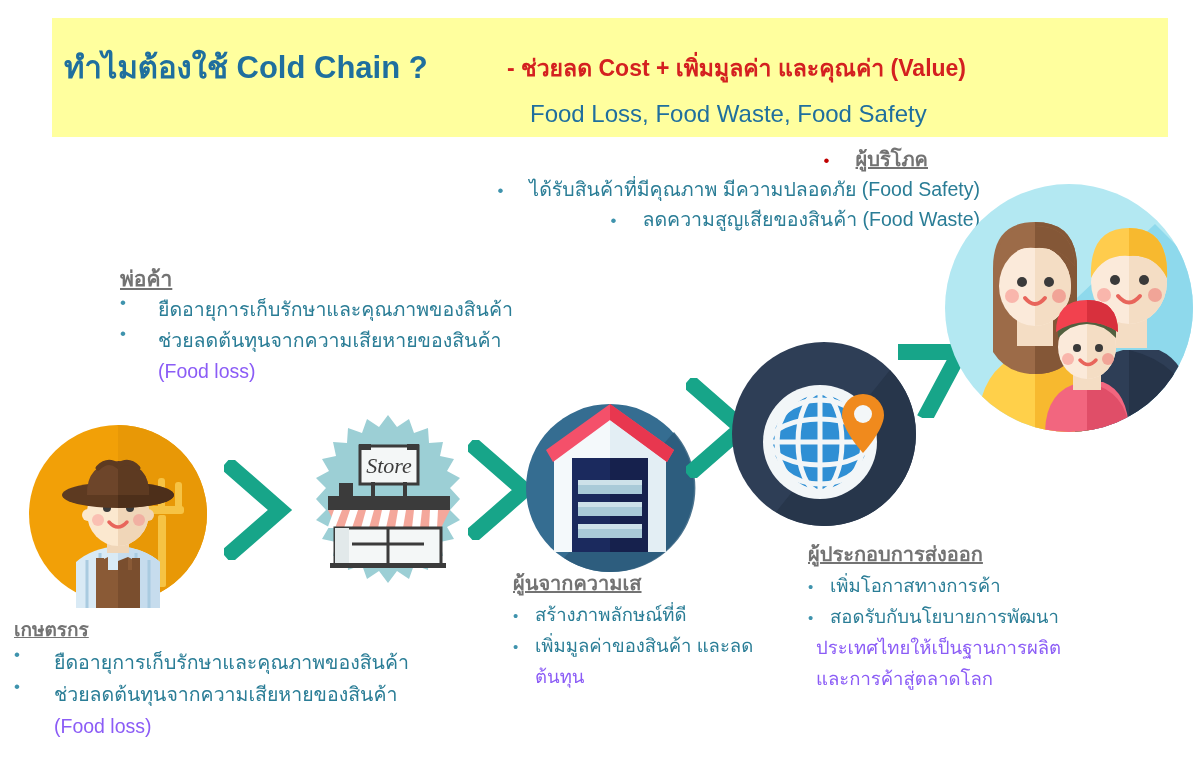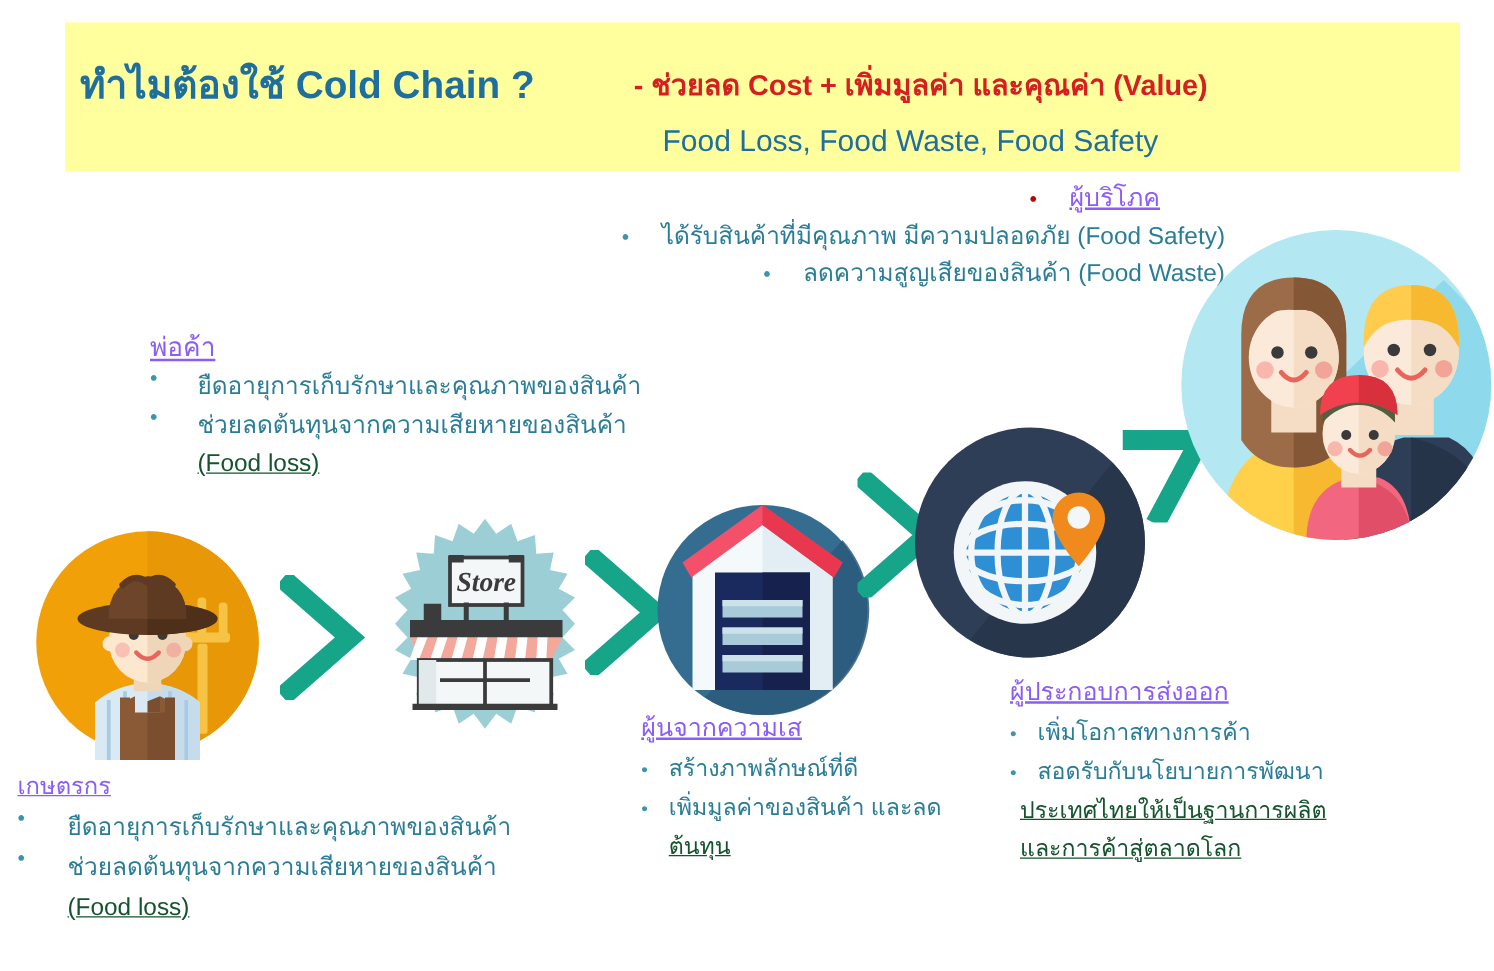--- a/index.html
+++ b/index.html
@@ -55,42 +55,41 @@
     font-size: 24px;
     color: #1f6f9e;
     white-space: nowrap;
   }
 
   
   .block {
     position: absolute;
   }
   .block-heading {
-    color: #8b5cf6;
-    font-weight: normal;
+    color: #737373;
+    font-weight: bold;
     text-decoration: underline;
     white-space: nowrap;
   }
   .bullet-line {
     display: flex;
     align-items: flex-start;
     color: #2a7d96;
   }
   .dot {
     color: #3f93ad;
     flex: 0 0 auto;
     line-height: 1;
   }
   .bullet-text {
     white-space: nowrap;
   }
   .cont-text {
-    color: #14532d;
-    white-space: nowrap;
-    text-decoration: underline;
+    color: #8b5cf6;
+    white-space: nowrap;
   }
 
   
   #consumer-block {
     left: 400px;
     top: 144px;
     width: 580px;
     text-align: right;
     font-size: 19.5px;
     line-height: 30px;
@@ -196,21 +195,20 @@
   }
   #exporter-block .bullet-text { white-space: normal; }
   #exporter-block .cont-text {
     margin-left: 8px;
     white-space: nowrap;
   }
 
   
   .icon-node {
     position: absolute;
-    font-weight: bold;
   }
   .chevron {
     position: absolute;
   }
 </style>
 </head>
 <body>
 
 <div id="page">
 

